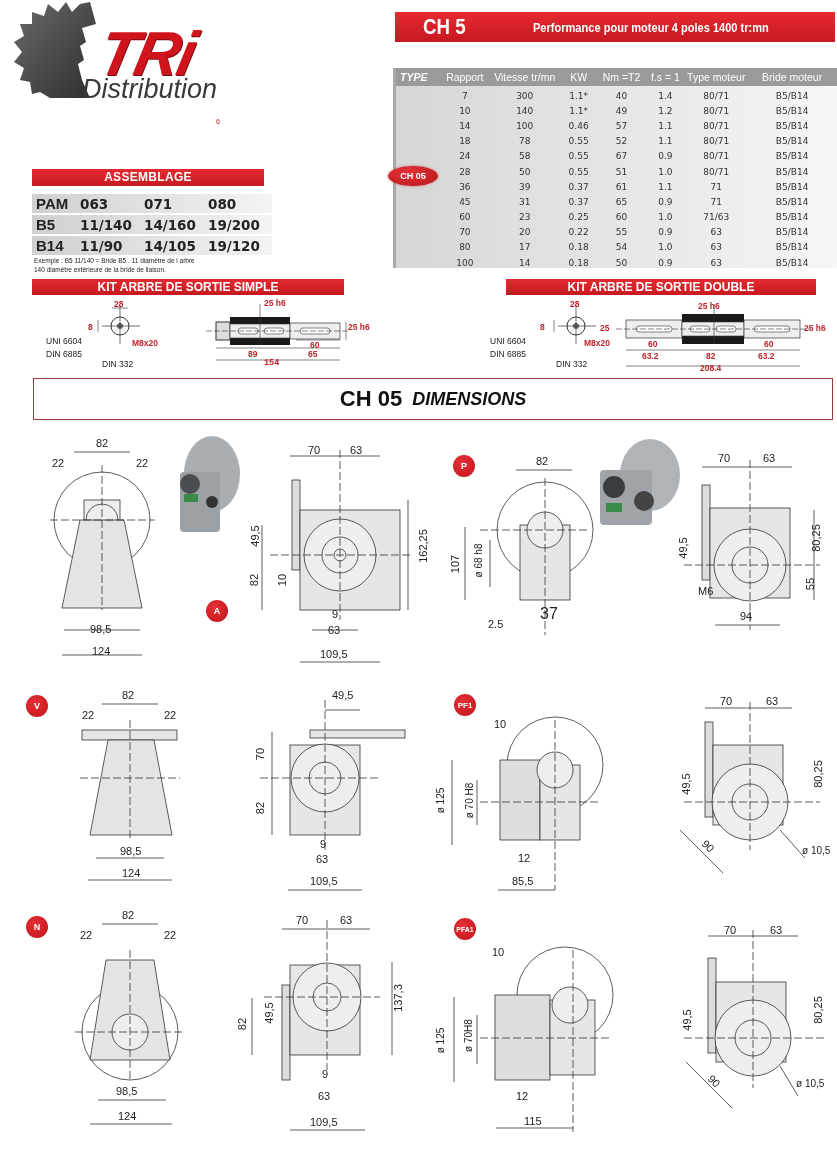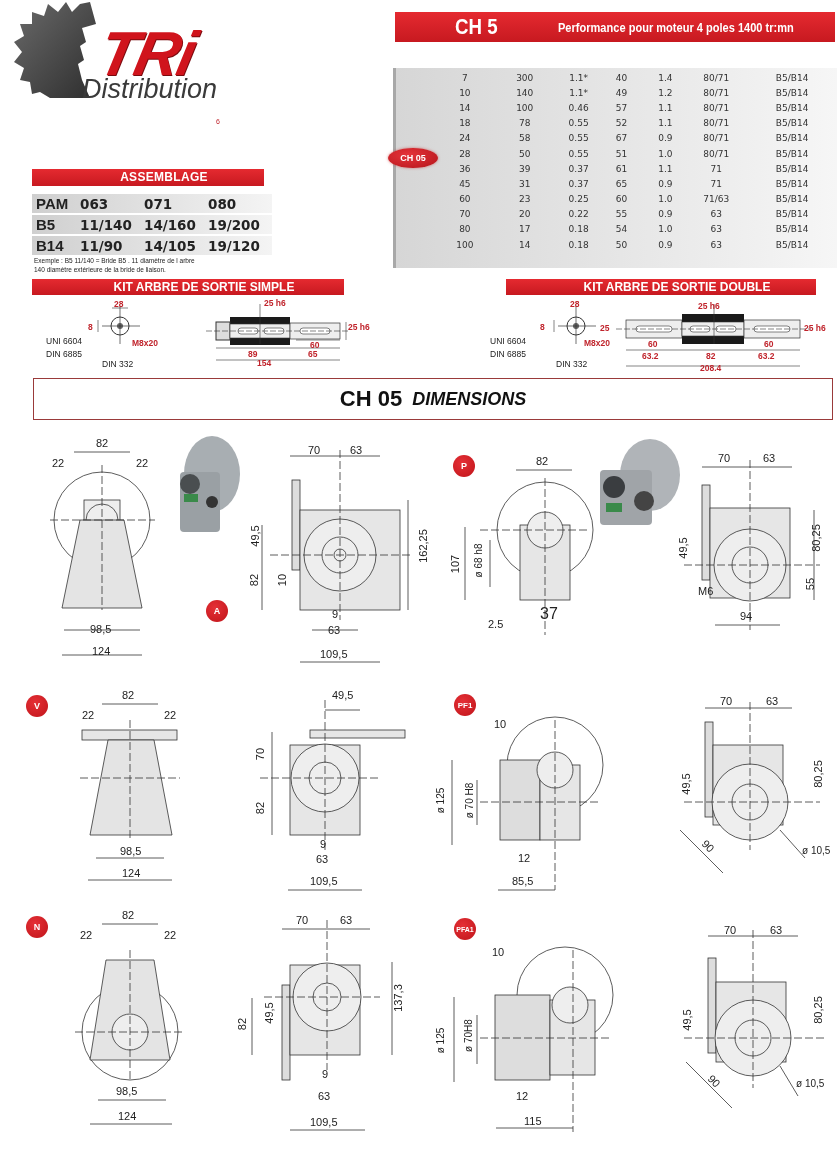--- a/index.html
+++ b/index.html
@@ -6,21 +6,21 @@
   body { width: 837px; height: 1154px; background: #ffffff; font-family: "Liberation Sans", sans-serif; position: relative; overflow: hidden; color: #222; }
   .abs { position: absolute; }
 
   
   .logo { left: 0; top: 0; width: 290px; height: 110px; }
   .logo-tri { position: absolute; left: 100px; top: 18px; font-family: "Liberation Sans", sans-serif; font-weight: bold; font-style: italic; font-size: 62px; color: #d0141c; letter-spacing: -2px; transform: skewX(-12deg); text-shadow: 1px 1px 0 #7a0a0e; }
   .logo-dist { position: absolute; left: 82px; top: 74px; font-family: Liberation Sans, sans-serif; font-style: italic; font-size: 27px; color: #3a3a3a; letter-spacing: 0px; }
   .page-num { left: 216px; top: 118px; font-size: 7px; color: #c0242c; }
 
   
-  .red-bar { background: linear-gradient(#e52a30, #c71920); color: #fff; font-weight: bold; padding-left: 32px; }
+  .red-bar { background: linear-gradient(#e52a30, #c71920); color: #fff; font-weight: bold; }
   .ch5-bar { left: 395px; top: 12px; width: 440px; height: 30px; display: flex; align-items: center; }
   .ch5-title { font-family: "Liberation Sans", sans-serif; font-size: 22px; font-weight: bold; margin-left: 28px; width: 110px; transform: scaleX(0.85); transform-origin: left; }
   .ch5-sub { font-size: 13px; font-weight: bold; transform: scaleX(0.85); transform-origin: left; white-space: nowrap; }
 
   
   .perf { left: 393px; top: 68px; width: 444px; height: 200px; background: linear-gradient(90deg,#d6d6d6,#ececec 70%,#f6f6f6); border-left: 3px solid #a8a8a8; }
   .perf-head { height: 18px; background: #9a9a9a; color: #fff; display: flex; align-items: center; font-size: 10.5px; }
   .perf-head span { display: inline-block; text-align: center; }
   .perf-body { position: relative; }
   .perf-row { display: flex; height: 15.2px; align-items: center; font-family: "DejaVu Sans", sans-serif; font-size: 9px; color: #333; }
@@ -69,20 +69,30 @@
   <div class="logo-dist">Distribution</div>
 </div>
 <div class="abs page-num">6</div>
 
 <div class="abs red-bar ch5-bar">
   <span class="ch5-title">CH 5</span>
   <span class="ch5-sub">Performance pour moteur 4 poles 1400 tr:mn</span>
 </div>
 
 <div class="abs perf">
+  <div class="perf-head">
+    <span class="c0">TYPE</span>
+    <span class="c1">Rapport</span>
+    <span class="c2">Vitesse tr/mn</span>
+    <span class="c3">KW</span>
+    <span class="c4">Nm =T2</span>
+    <span class="c5">f.s = 1</span>
+    <span class="c6">Type moteur</span>
+    <span class="c7">Bride moteur</span>
+  </div>
   <div class="perf-body" id="perf-body" style="padding-top:2px;">
     <div class="ch05-badge">CH 05</div>
   <div class="perf-row">
         <span class="c0"></span>
         <span class="c1">7</span>
         <span class="c2">300</span>
         <span class="c3">1.1*</span>
         <span class="c4">40</span>
         <span class="c5">1.4</span>
         <span class="c6">80/71</span>
@@ -257,21 +267,21 @@
   <span class="abs dim-red" style="left:58px;top:26px;">8</span>
   <span class="abs dim-red" style="left:102px;top:42px;">M8x20</span>
   <span class="abs std-text" style="left:16px;top:39px;">UNI 6604</span>
   <span class="abs std-text" style="left:16px;top:52px;">DIN 6885</span>
   <span class="abs std-text" style="left:72px;top:62px;">DIN 332</span>
   <span class="abs dim-red" style="left:234px;top:2px;">25 h6</span>
   <span class="abs dim-red" style="left:318px;top:26px;white-space:nowrap;">25 h6</span>
   <span class="abs dim-red" style="left:280px;top:44px;">60</span>
   <span class="abs dim-red" style="left:218px;top:53px;">89</span>
   <span class="abs dim-red" style="left:278px;top:53px;">65</span>
-  <span class="abs dim-red" style="left:227px;top:62px;">154</span>
+  <span class="abs dim-red" style="left:234px;top:62px;font-family:Liberation Mono, monospace;">154</span>
 </div>
 
 <div class="abs red-bar kit2-bar">KIT ARBRE DE SORTIE DOUBLE</div>
 <div class="abs" style="left:486px;top:296px;width:351px;height:78px;">
   <svg width="351" height="78" viewBox="0 0 351 78">
     <circle cx="90" cy="30" r="9" fill="#fff" stroke="#333" stroke-width="1"></circle>
     <circle cx="90" cy="30" r="3" fill="#666"></circle>
     <line x1="72" y1="30" x2="110" y2="30" stroke="#333" stroke-width="0.7"></line>
     <line x1="90" y1="10" x2="90" y2="48" stroke="#333" stroke-width="0.7"></line>
     <line x1="68" y1="24" x2="68" y2="36" stroke="#333" stroke-width="0.6"></line>

